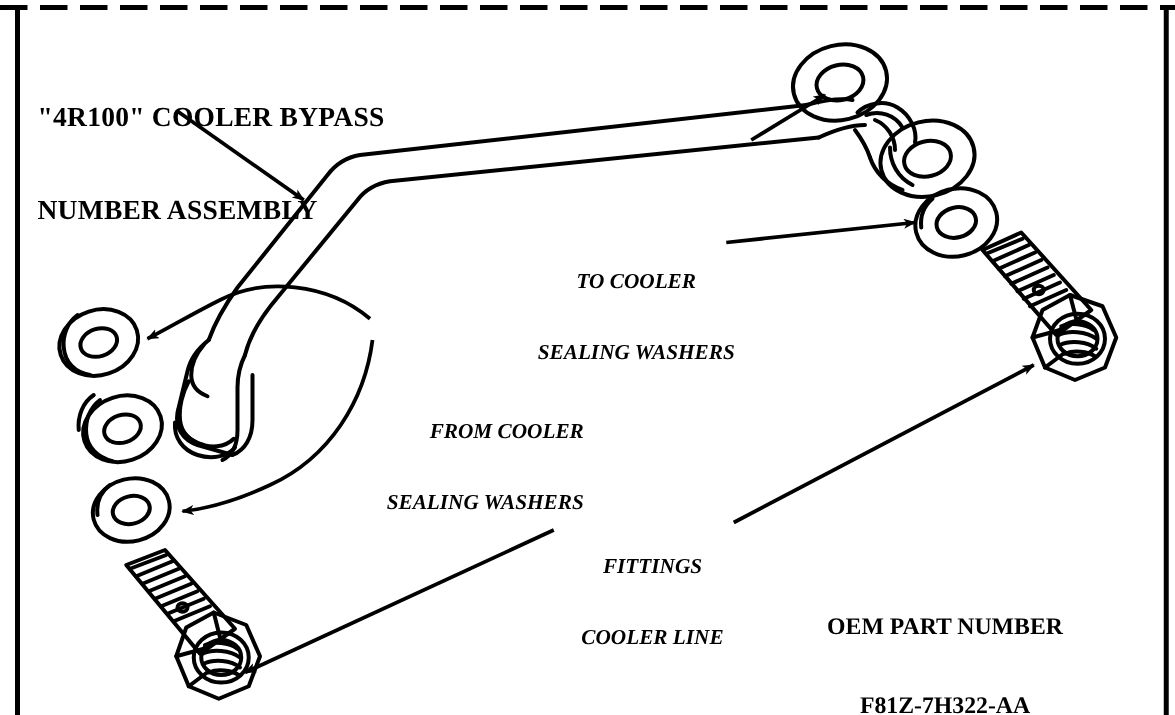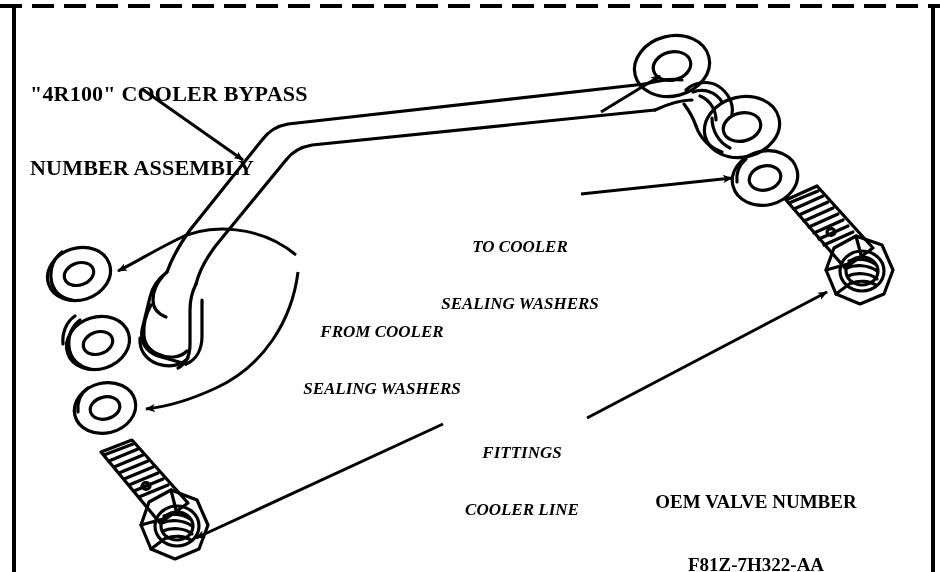--- a/index.html
+++ b/index.html
@@ -223,33 +223,33 @@
       <line x1="443" y1="424" x2="196" y2="538" marker-end="url(#arrowhead)"></line>
       <line x1="587" y1="418" x2="827" y2="292" marker-end="url(#arrowhead)"></line>
     </g>
   </svg>
 
   <div class="lbl title-lbl" style="left:30px; top:33px;">
     <div>"4R100" COOLER BYPASS</div>
     <div>NUMBER ASSEMBLY</div>
   </div>
 
-  <div class="lbl callout-lbl" style="left:425px; top:199px; width:168px;margin-left:11px;">
+  <div class="lbl callout-lbl" style="left:425px; top:177px; width:168px;">
     <div>TO COOLER</div>
     <div>SEALING WASHERS</div>
   </div>
 
-  <div class="lbl callout-lbl" style="left:297px; top:284px; width:170px;">
+  <div class="lbl callout-lbl" style="left:297px; top:297px; width:170px;text-align:right;">
     <div>FROM COOLER</div>
     <div>SEALING WASHERS</div>
   </div>
 
   <div class="lbl callout-lbl" style="left:452px; top:405px; width:140px;">
     <div>FITTINGS</div>
     <div>COOLER LINE</div>
   </div>
 
   <div class="lbl oem-lbl" style="left:645px; top:448px; width:222px;">
-    <div>OEM VALVE NUMBER</div>
+    <div>OEM PART NUMBER</div>
     <div>F81Z-7H322-AA</div>
   </div>
 
 </div>
 
 </body></html>

